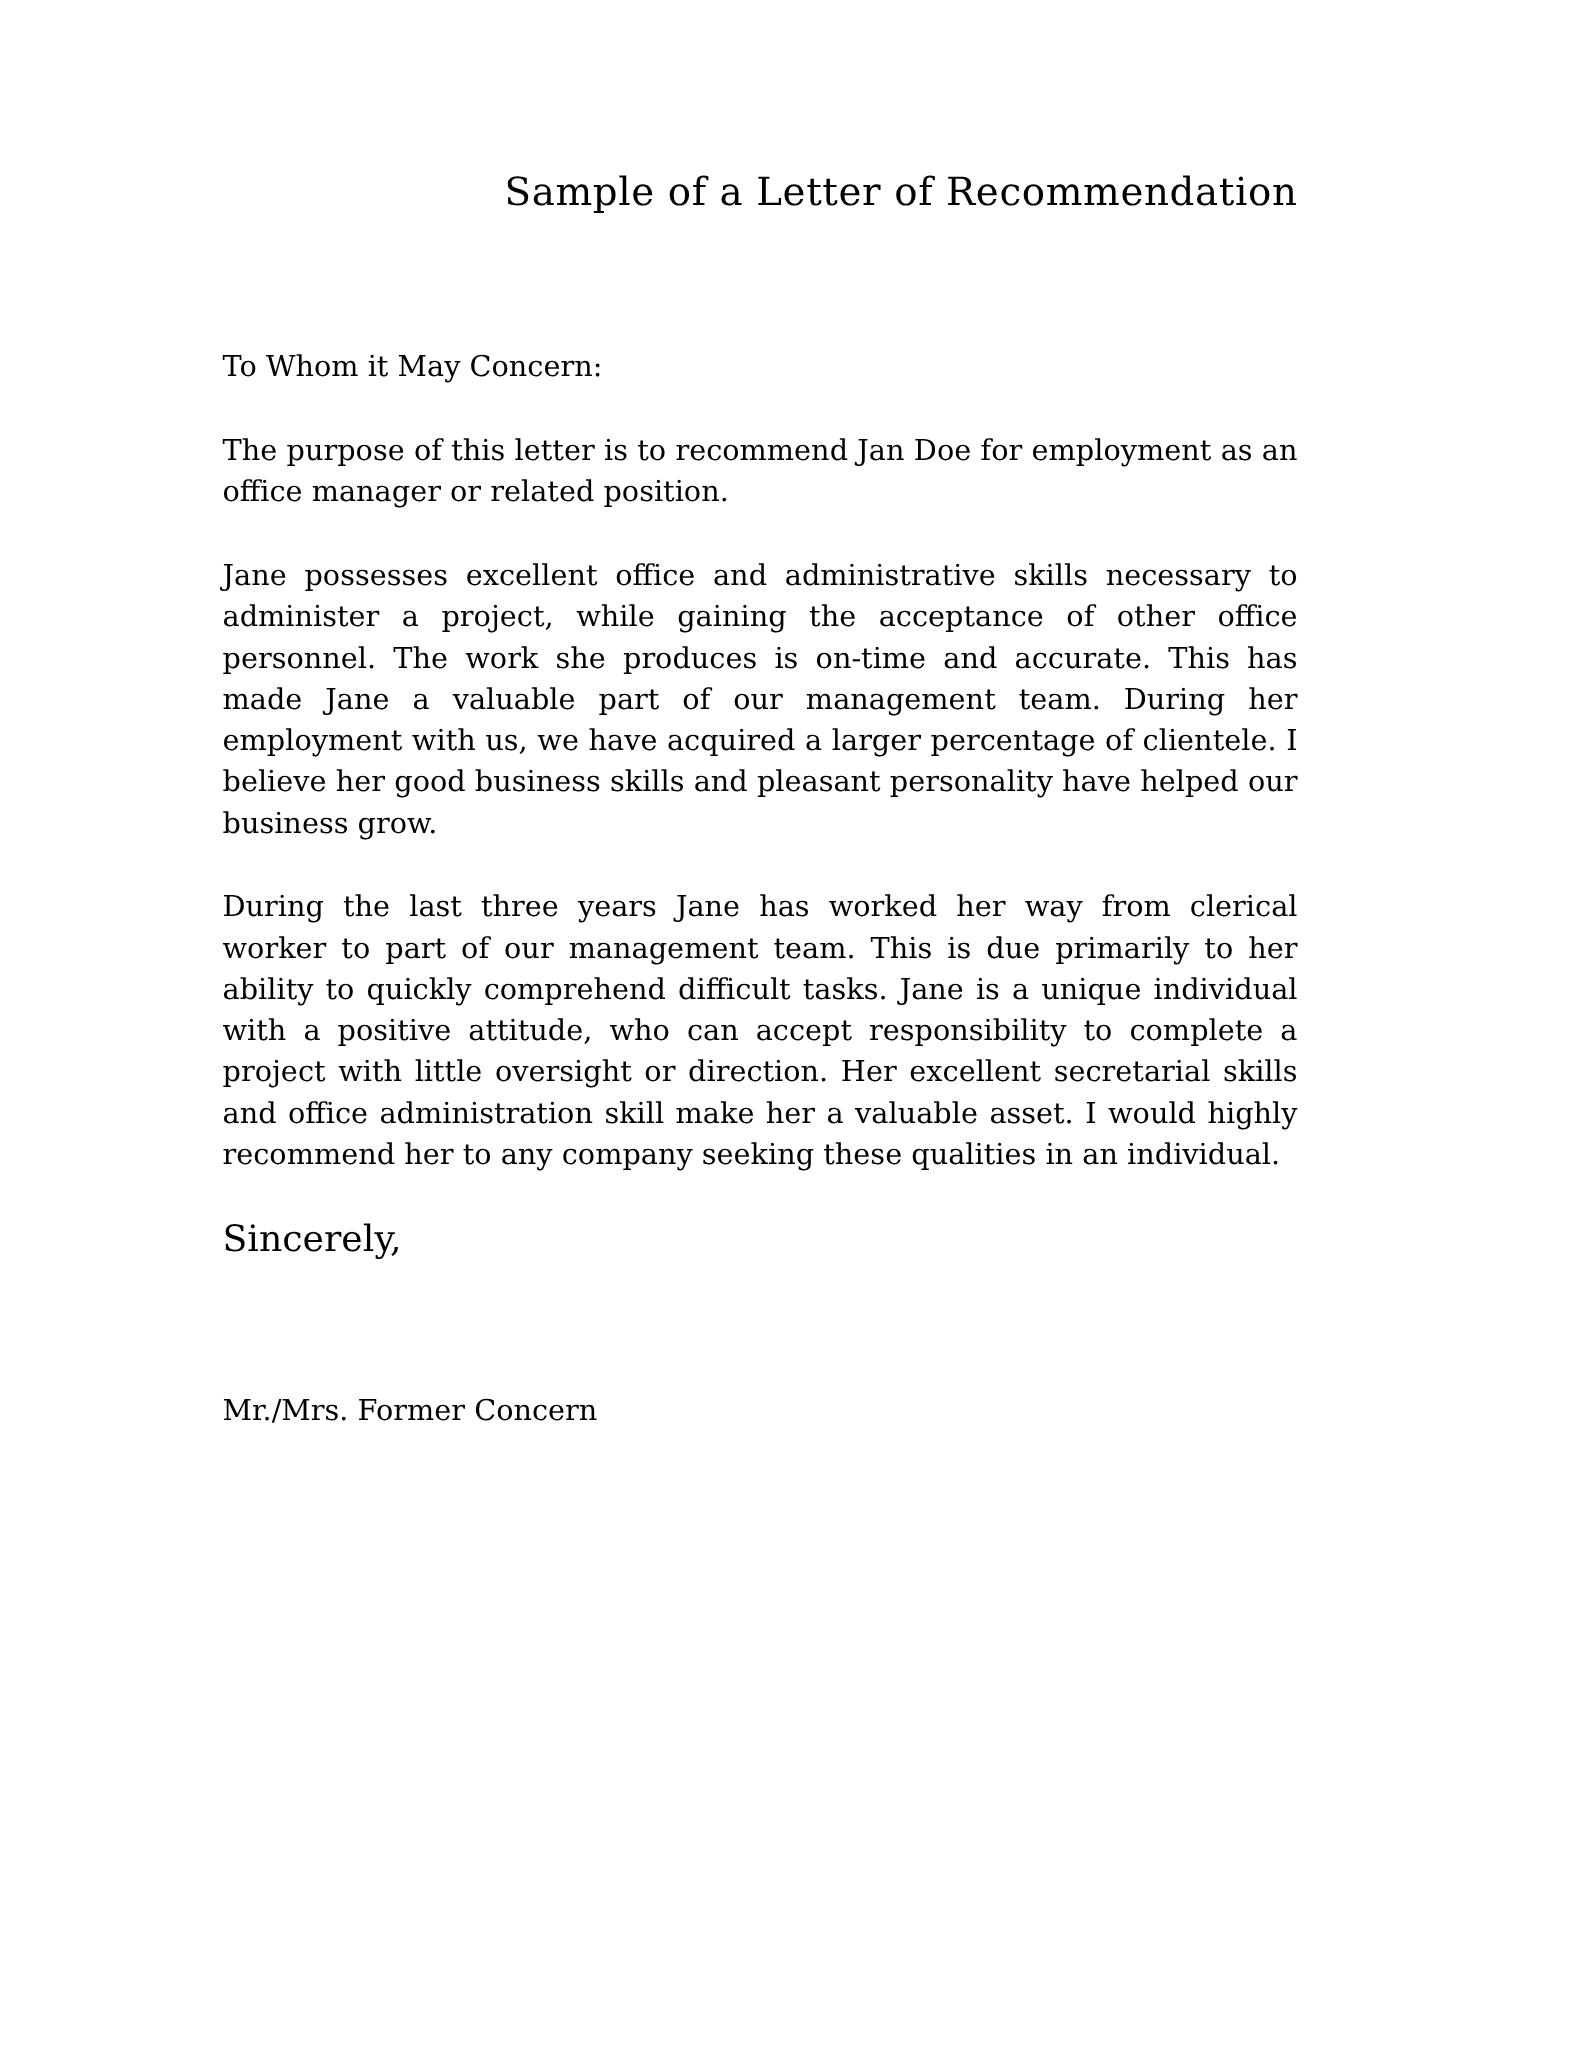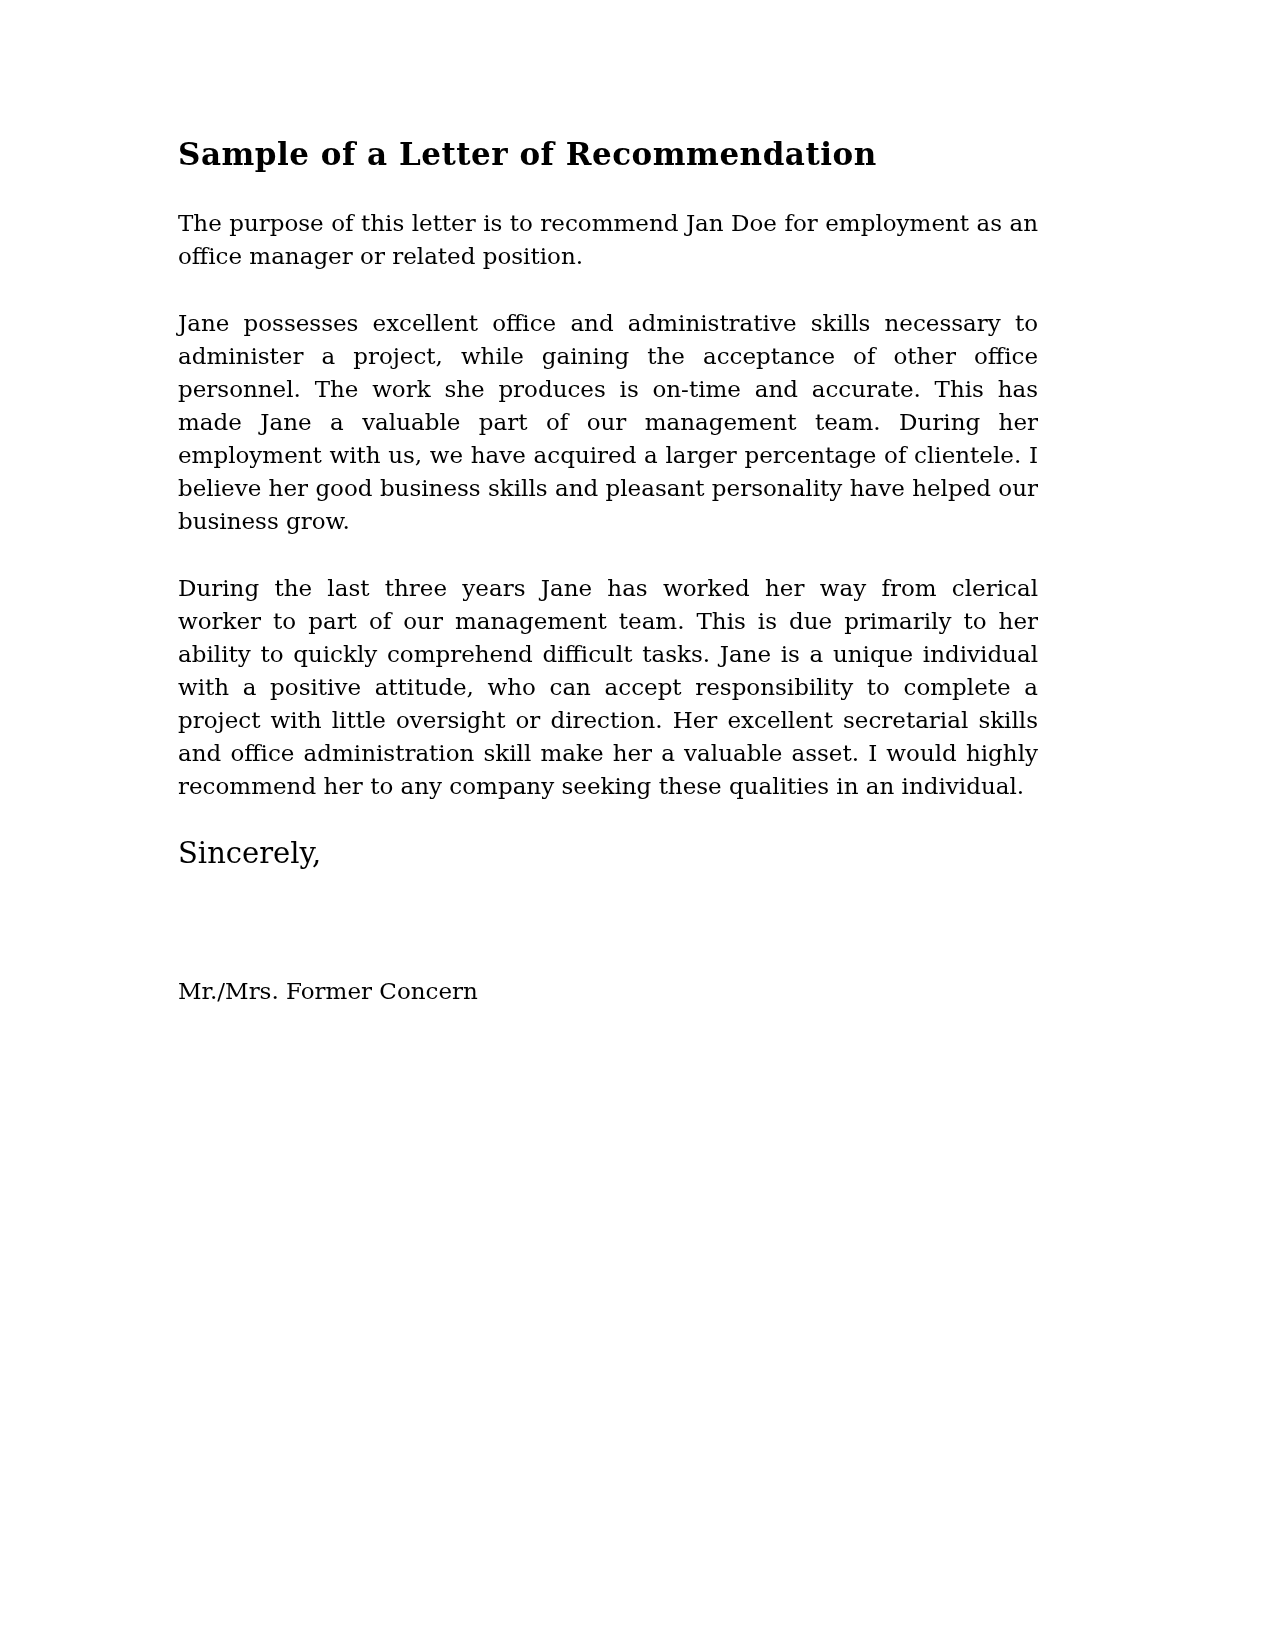--- a/index.html
+++ b/index.html
@@ -17,22 +17,22 @@
     color: #000000;
     box-sizing: border-box;
     padding-top: 136px;
   }
   .content {
     margin-left: 178px;
     width: 860px;
   }
   .doc-title {
     font-size: 31px;
-    font-weight: bold;
-    text-align: left;
+    font-weight: normal;
+    text-align: right;
     margin: 0;
     letter-spacing: 0.5px;
     line-height: 37px;
   }
   .salutation {
     margin: 105px 0 0 0;
     font-size: 23px;
     line-height: 33px;
   }
   .body-para {
@@ -52,20 +52,21 @@
     line-height: 33px;
   }
 </style>
 </head>
 <body>
 
 <div class="page">
   <div class="content">
     <h1 class="doc-title">Sample of a Letter of Recommendation</h1>
 
+    <p class="salutation">To Whom it May Concern:</p>
 
     <p class="body-para">The purpose of this letter is to recommend Jan Doe for employment as an office manager or related position.</p>
 
     <p class="body-para">Jane possesses excellent office and administrative skills necessary to administer a project, while gaining the acceptance of other office personnel.  The work she produces is on-time and accurate.  This has made Jane a valuable part of our management team.  During her employment with us, we have acquired a larger percentage of clientele.  I believe her good business skills and pleasant personality have helped our business grow.</p>
 
     <p class="body-para">During the last three years Jane has worked her way from clerical worker to part of our management team.  This is due primarily to her ability to quickly comprehend difficult tasks.  Jane is a unique individual with a positive attitude, who can accept responsibility to complete a project with little oversight or direction.  Her excellent secretarial skills and office administration skill make her a valuable asset.  I would highly recommend her to any company seeking these qualities in an individual.</p>
 
     <p class="closing">Sincerely,</p>
 
     <p class="signature">Mr./Mrs. Former Concern</p>

